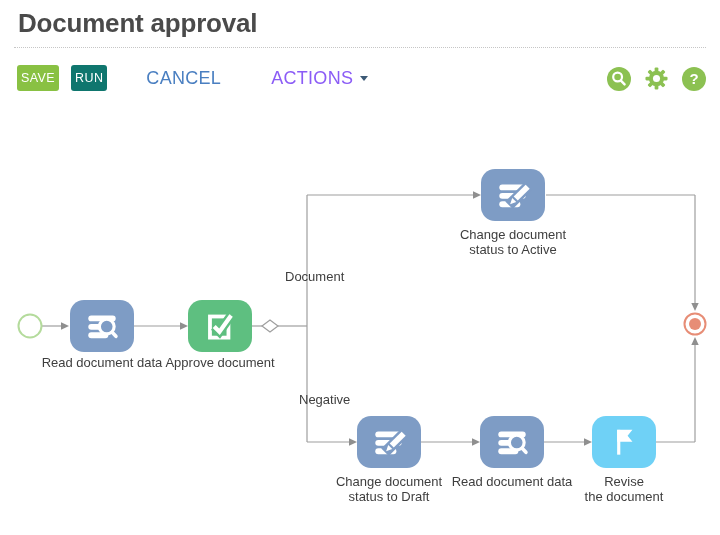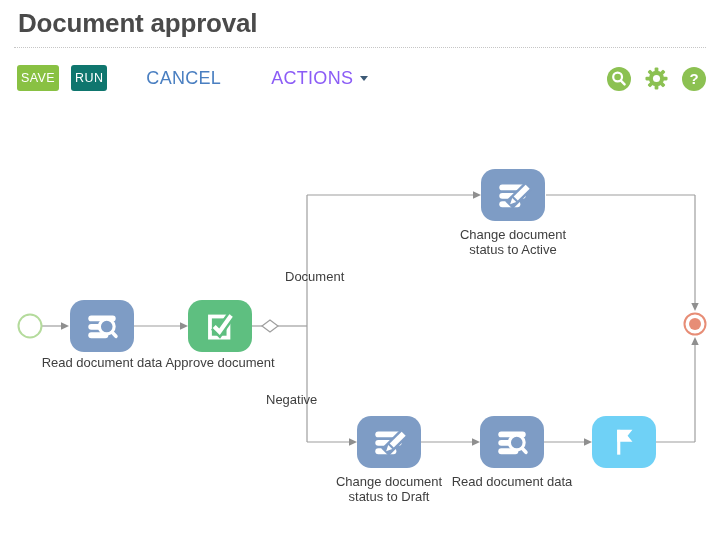--- a/index.html
+++ b/index.html
@@ -50,21 +50,21 @@
   .node-label{position:absolute;width:170px;text-align:center;font-size:13px;
               line-height:15px;color:#3e3e3e;white-space:pre-line;pointer-events:none;}
   #l-read1{left:17px;top:255px;}
   #l-approve{left:135px;top:255px;}
   #l-active{left:428px;top:127px;}
   #l-draft{left:304px;top:374px;}
   #l-read2{left:427px;top:374px;}
   #l-revise{left:539px;top:374px;}
   .branch-label{position:absolute;font-size:13px;color:#3e3e3e;pointer-events:none;}
   #l-positive{left:285px;top:169px;}
-  #l-negative{left:266px;top:292px;}
+  #l-negative{left:299px;top:292px;}
 </style>
 </head>
 <body>
 
 <div class="page">
 
   <div class="page-title">Document approval</div>
   <div class="title-rule"></div>
 
   <div class="toolbar">
@@ -227,17 +227,19 @@
       </svg>
     </div>
 
     <div class="node-label" id="l-read1">Read document data</div>
     <div class="node-label" id="l-approve">Approve document</div>
     <div class="node-label" id="l-active">Change document
 status to Active</div>
     <div class="node-label" id="l-draft">Change document
 status to Draft</div>
     <div class="node-label" id="l-read2">Read document data</div>
+    <div class="node-label" id="l-revise">Revise
+the document</div>
 
     <div class="branch-label" id="l-positive">Document</div>
     <div class="branch-label" id="l-negative">Negative</div>
   </div>
 </div>
 
 </body></html>

